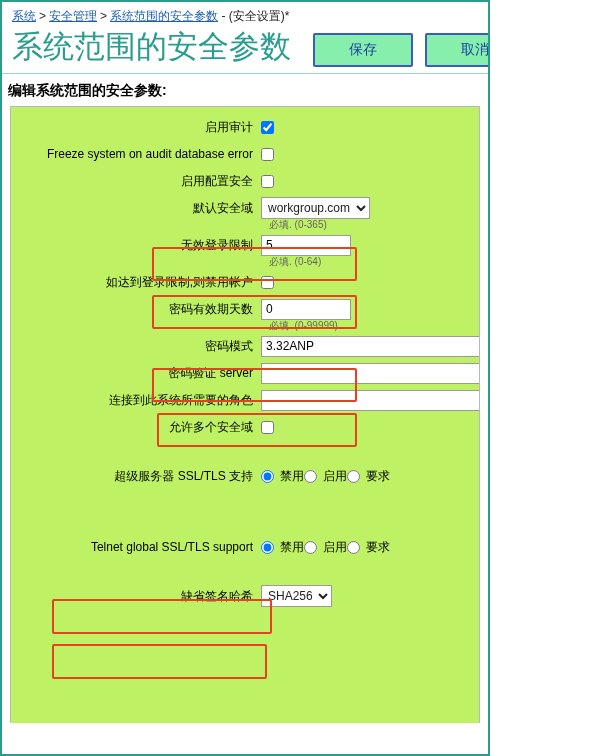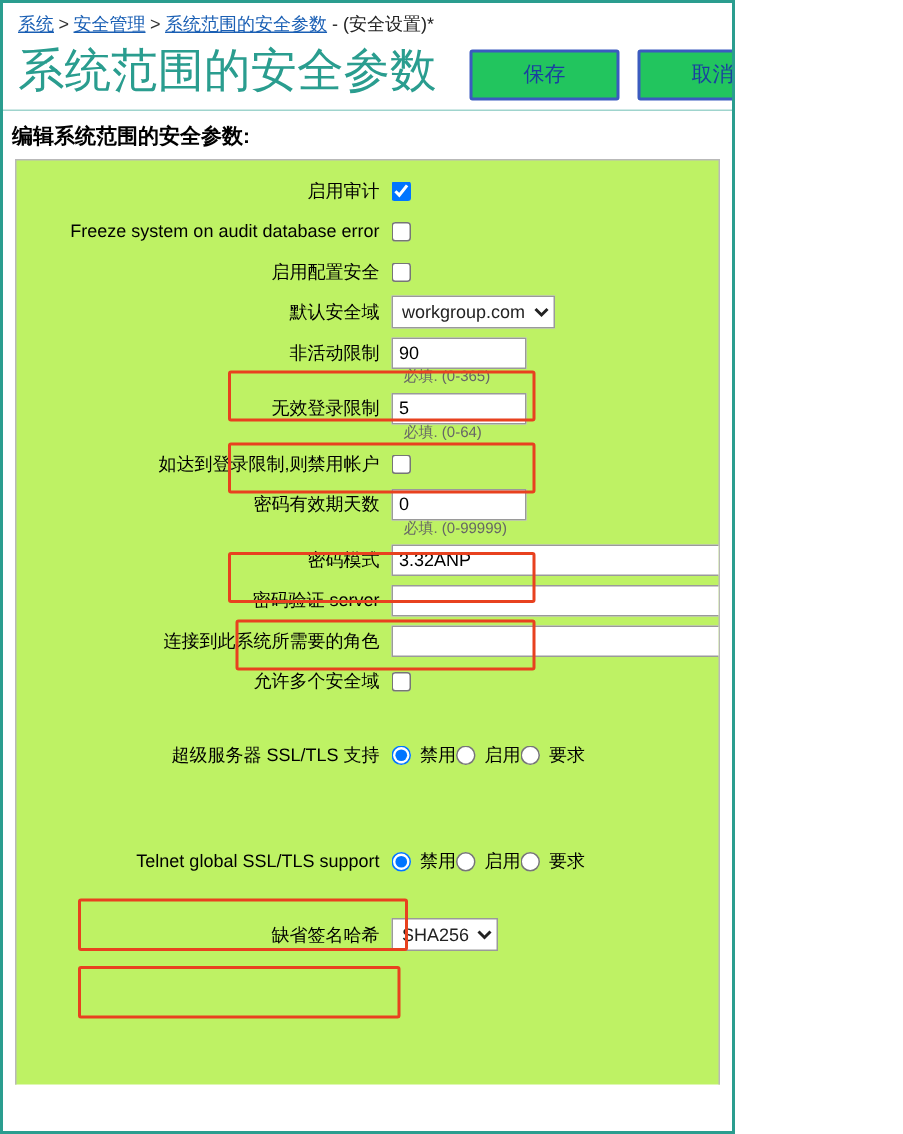--- a/index.html
+++ b/index.html
@@ -62,21 +62,21 @@
     gap: 12px;
     margin-left: 22px;
     padding-top: 6px;
   }
   .tbtn {
     min-width: 76px;
     padding: 6px 10px;
     text-align: center;
     font-size: 14px;
     color: #1a3fa0;
-    background: #22c55e;
+    background: #86efac;
     border: 2px solid #3b5bbf;
     border-radius: 2px;
     cursor: pointer;
     font-family: "Liberation Sans", sans-serif;
   }
   
   .section-head {
     padding: 8px 10px 6px 6px;
     font-size: 14px;
     font-weight: bold;
@@ -219,26 +219,20 @@
 
     <div class="row">
       <div class="lbl">默认安全域</div>
       <div class="ctl">
         <select>
           <option>workgroup.com</option>
         </select>
       </div>
     </div>
 
-    <div class="row">
-      <div class="lbl bold">非活动限制</div>
-      <div class="ctl">
-        <input class="txt w90" type="text" value="90" style="">
-      </div>
-    </div>
     <div class="hint">必填. (0-365)</div>
 
     <div class="row">
       <div class="lbl bold">无效登录限制</div>
       <div class="ctl">
         <input class="txt w90" type="text" value="5" style="">
       </div>
     </div>
     <div class="hint">必填. (0-64)</div>
 

